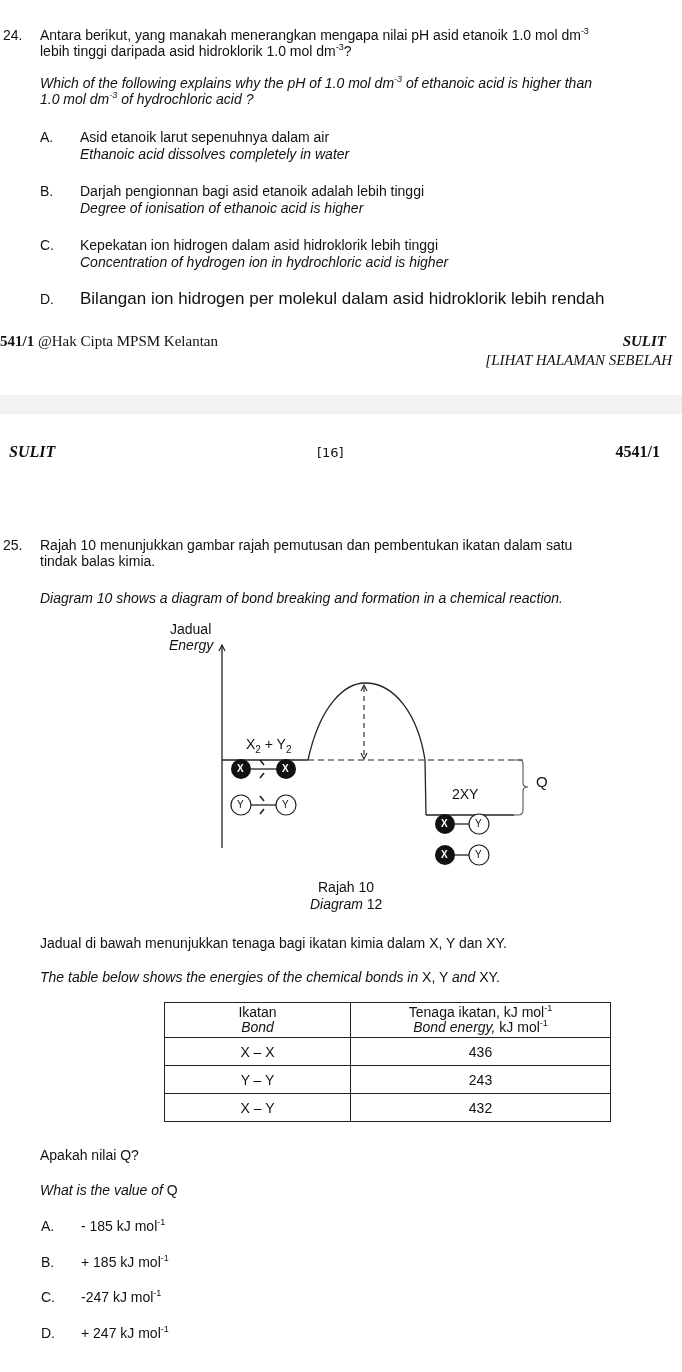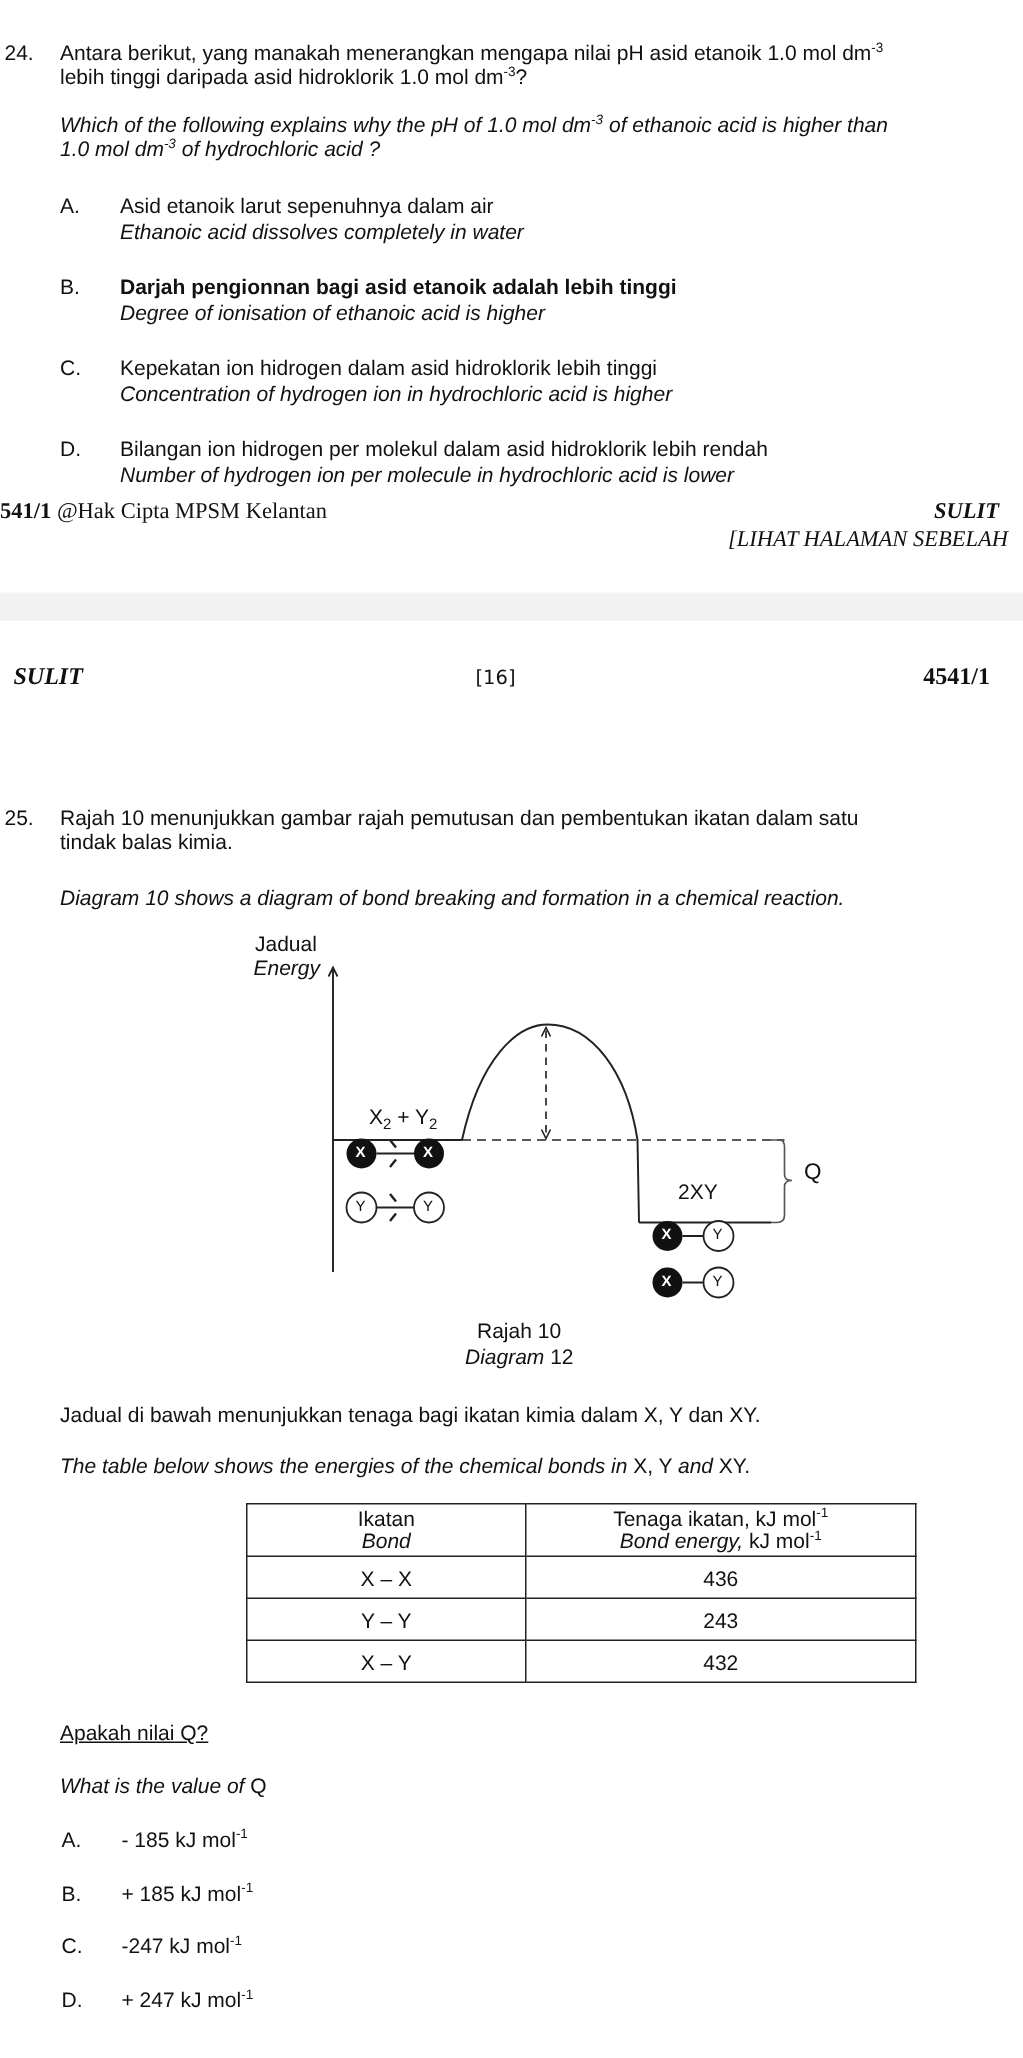--- a/index.html
+++ b/index.html
@@ -39,32 +39,31 @@
     <span>1.0 mol dm</span><sup>-3</sup><span> of hydrochloric acid ?</span>
   </div>
 
   <div class="abs" style="left:40px; top:129px; width:600px; height:34px;">
     <span class="opt-letter" style="top:0;">A.</span>
     <span class="opt-text" style="top:0;">Asid etanoik larut sepenuhnya dalam air</span>
     <span class="opt-text it" style="top:17px;">Ethanoic acid dissolves completely in water</span>
   </div>
   <div class="abs" style="left:40px; top:183px; width:600px; height:34px;">
     <span class="opt-letter" style="top:0;">B.</span>
-    <span class="opt-text" style="top:0;font-weight:bold;">Darjah pengionnan bagi asid etanoik adalah lebih tinggi</span>
+    <span class="opt-text" style="top:0;">Darjah pengionnan bagi asid etanoik adalah lebih tinggi</span>
     <span class="opt-text it" style="top:17px;">Degree of ionisation of ethanoic acid is higher</span>
   </div>
   <div class="abs" style="left:40px; top:237px; width:600px; height:34px;">
     <span class="opt-letter" style="top:0;">C.</span>
     <span class="opt-text" style="top:0;">Kepekatan ion hidrogen dalam asid hidroklorik lebih tinggi</span>
     <span class="opt-text it" style="top:17px;">Concentration of hydrogen ion in hydrochloric acid is higher</span>
   </div>
   <div class="abs" style="left:40px; top:291px; width:620px; height:34px;">
     <span class="opt-letter" style="top:0;">D.</span>
-    <span class="opt-text" style="top:0; font-size:14px;">Bilangan ion hidrogen per molekul dalam asid hidroklorik lebih rendah</span>
-    <span class="opt-text it" style="top:17px;">Number of hydrogen ion per molecule in hydrochloric acid is lower</span>
+    <span class="opt-text" style="top:0; font-size:17px;">Bilangan ion hidrogen per molekul dalam asid hidroklorik lebih rendah</span>
   </div>
 </div>
 
 <div class="abs serif" style="left:0; top:333px; width:682px; height:40px; font-size:15px;">
   <span class="abs" style="left:0; top:0; white-space:nowrap;"><b>541/1</b><span> @Hak Cipta MPSM Kelantan</span></span>
   <span class="abs b it" style="right:16px; top:0;">SULIT</span>
   <span class="abs it" style="right:10px; top:19px; white-space:nowrap;">[LIHAT HALAMAN SEBELAH</span>
 </div>
 
 <div class="abs band"></div>
@@ -165,21 +164,21 @@
     <td>Y – Y</td>
     <td>243</td>
   </tr>
   <tr class="row">
     <td>X – Y</td>
     <td>432</td>
   </tr>
 </tbody>
   </table>
 
-<span class="abs sans" style="left:40px; top:1147px;text-decoration:underline;">Apakah nilai Q?</span>
+<span class="abs sans" style="left:40px; top:1147px;">Apakah nilai Q?</span>
 <span class="abs sans" style="left:40px; top:1182px; white-space:nowrap;"><i>What is the value of</i><span> Q</span></span>
 
 <div class="abs sans" style="left:0; top:1218px; width:300px; height:20px;">
   <span class="ans-letter">A.</span>
   <span class="ans-text"><span>- 185 kJ mol</span><sup>-1</sup></span>
 </div>
 <div class="abs sans" style="left:0; top:1254px; width:300px; height:20px;">
   <span class="ans-letter">B.</span>
   <span class="ans-text"><span>+ 185 kJ mol</span><sup>-1</sup></span>
 </div>

